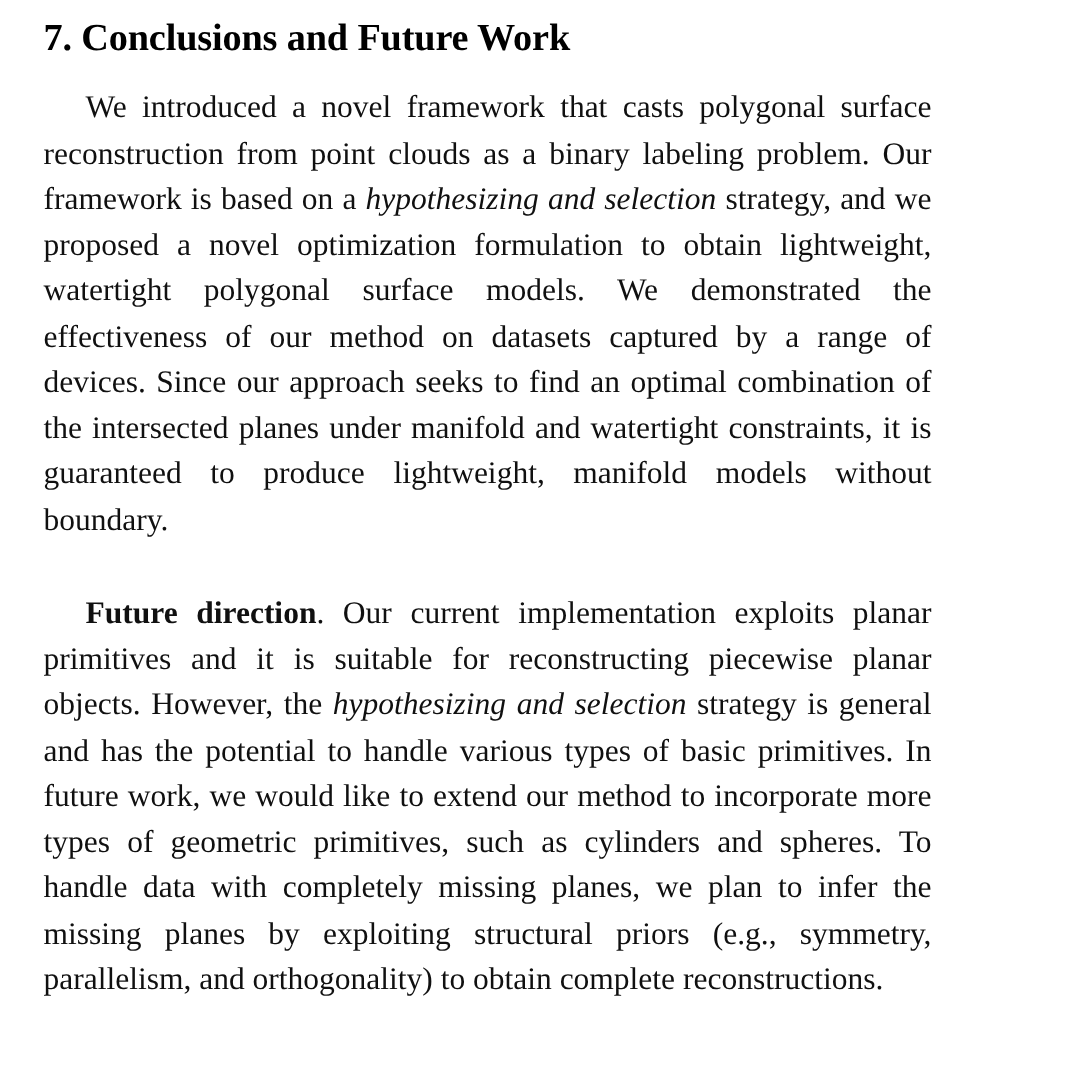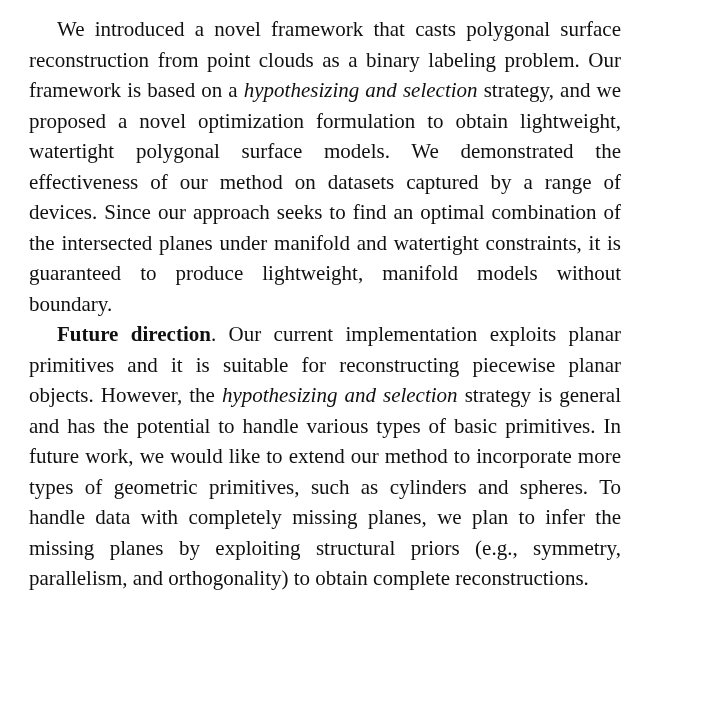--- a/index.html
+++ b/index.html
@@ -40,34 +40,36 @@
     margin: 0;
     hyphens: manual;
     -webkit-hyphens: manual;
     color: #101010;
   }
   .body-par.first {
     margin-top: 14px;
   }
   .indent {
     text-indent: 28px;
+    margin-top: 32px;
   }
   .ital {
     font-style: italic;
   }
   .strong {
     font-weight: bold;
   }
 </style>
 </head>
 <body>
 
 <div class="page">
   <div class="column">
 
+    <h2 class="section-heading">7. Conclusions and Future Work</h2>
 
     <p class="body-par first indent">
       <span>We introduced a novel framework that casts polygonal surface reconstruction from point clouds as a binary labeling problem.  Our framework is based on a </span><span class="ital">hypothesizing and selection</span><span> strategy, and we proposed a novel optimization formulation to obtain lightweight, watertight polygonal surface models.  We demonstrated the effectiveness of our method on datasets captured by a range of devices.  Since our approach seeks to find an optimal combination of the intersected planes under manifold and watertight constraints, it is guaranteed to produce lightweight, manifold models without boundary.</span>
     </p>
 
     <p class="body-par indent">
       <span class="strong">Future direction</span><span>.  Our current implementation exploits planar primitives and it is suitable for reconstructing piecewise planar objects.  However, the </span><span class="ital">hypothesizing and selection</span><span> strategy is general and has the potential to handle various types of basic primitives.  In future work, we would like to extend our method to incorporate more types of geometric primitives, such as cylinders and spheres.  To handle data with completely missing planes, we plan to infer the missing planes by exploiting structural priors (e.g., symmetry, parallelism, and orthogonality) to obtain complete reconstructions.</span>
     </p>
 
   </div>

